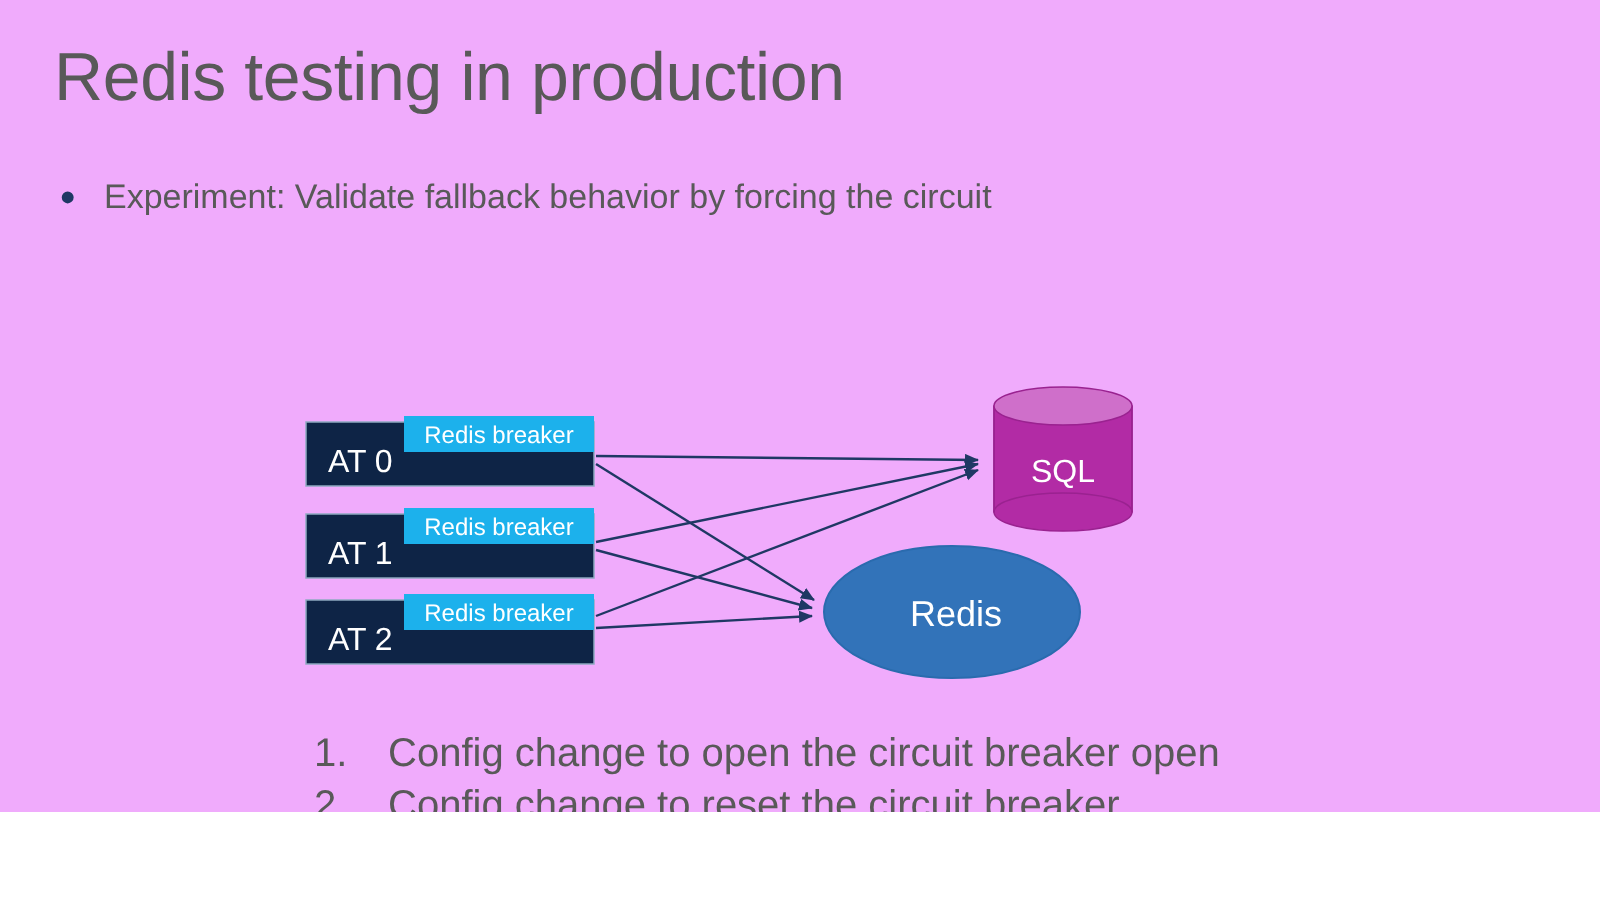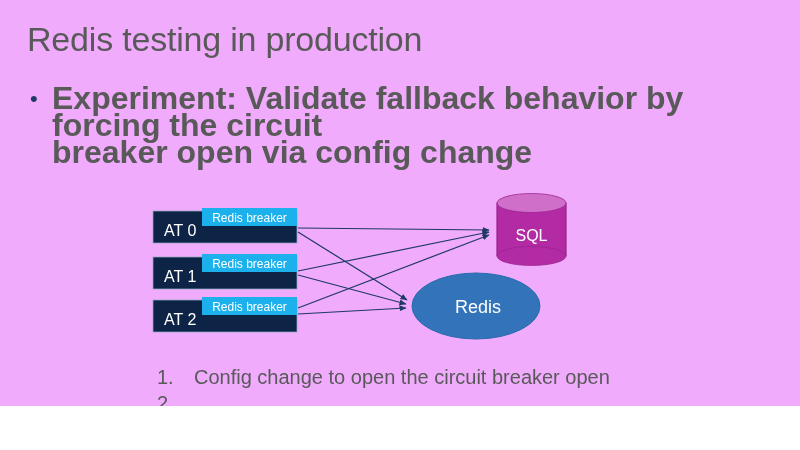--- a/index.html
+++ b/index.html
@@ -33,22 +33,22 @@
     align-items: flex-start;
   }
   .bullet-marker {
     width: 22px;
     flex: 0 0 22px;
     font-size: 22px;
     line-height: 27px;
     color: var(--bullet-marker, #1f3864);
   }
   .bullet-text {
-    font-size: 32px;
-    font-weight: 700;
+    font-size: 17px;
+    font-weight: 400;
     line-height: 27px;
     color: var(--body-text, #595959);
   }
   .diagram {
     position: absolute;
     left: 0;
     top: 0;
   }
   .tier-box {
     fill: var(--tier-box, #0e2446);
@@ -122,21 +122,20 @@
 <body>
 
 <div class="slide">
 
   <h1 class="title">Redis testing in production</h1>
 
   <div class="bullet-row">
     <span class="bullet-marker">•</span>
     <div class="bullet-text">
       <span>Experiment: Validate fallback behavior by forcing the circuit</span><br>
-      <span>breaker open via config change</span>
     </div>
   </div>
 
   <svg class="diagram" width="800" height="450" viewBox="0 0 800 450" xmlns="http://www.w3.org/2000/svg">
     <defs>
       <marker id="arrowhead" markerWidth="8" markerHeight="7" refX="6.5" refY="3" orient="auto" markerUnits="userSpaceOnUse">
         <path class="connector-head" d="M0,0 L7,3 L0,6 Z"></path>
       </marker>
     </defs>
 
@@ -185,16 +184,17 @@
     </g>
   </svg>
 
   <div class="numbered-list">
     <div class="list-row">
       <span class="list-num">1.</span>
       <span class="list-text">Config change to open the circuit breaker open</span>
     </div>
     <div class="list-row">
       <span class="list-num">2.</span>
+      <span class="list-text">Config change to reset the circuit breaker</span>
     </div>
   </div>
 
 </div>
 
 </body></html>

